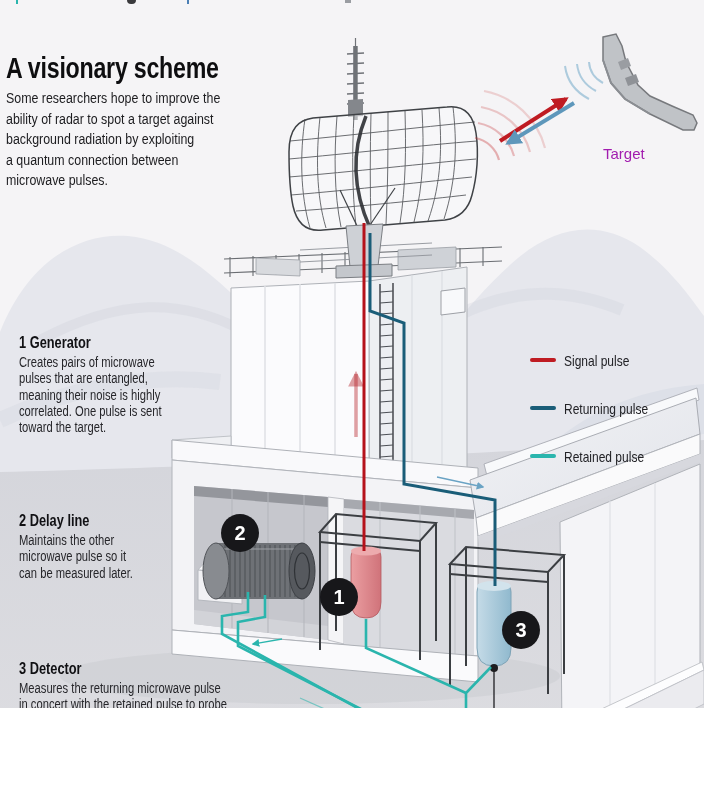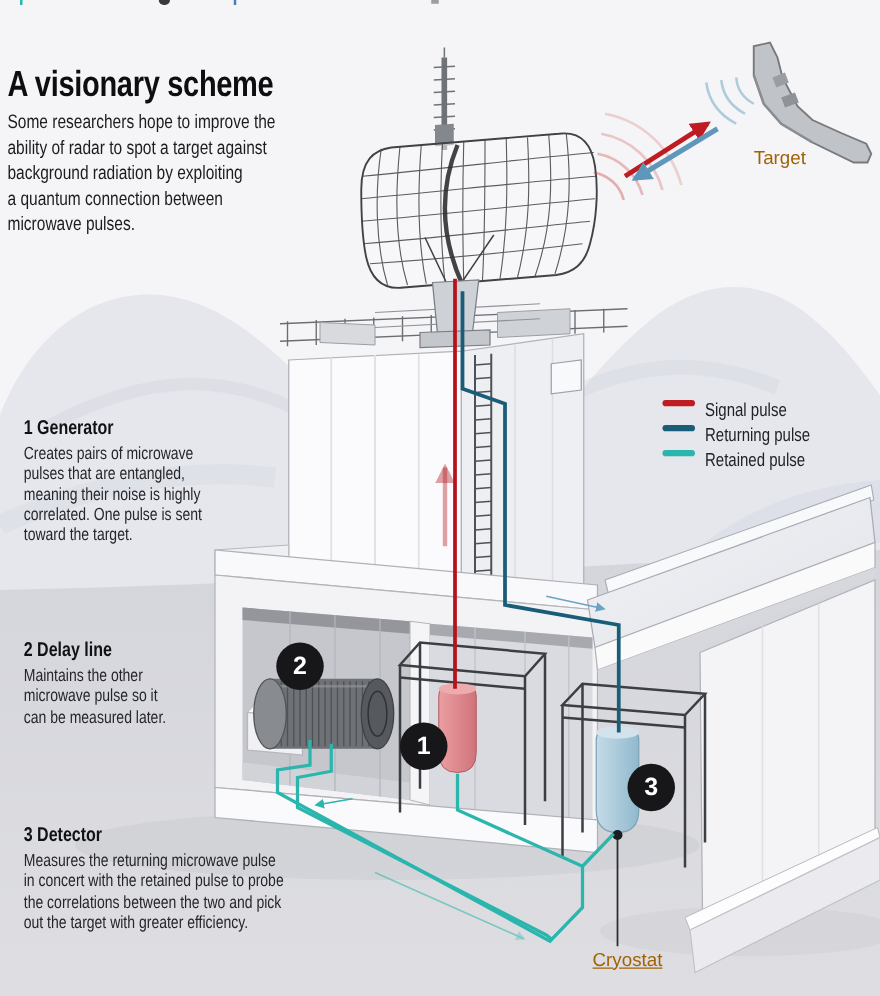--- a/index.html
+++ b/index.html
@@ -1,35 +1,35 @@
 <!DOCTYPE html>
 <html><head>
 <meta charset="utf-8">
 <style>
   html,body{margin:0;padding:0;background:#fff;}
-  .stage{position:relative;width:704px;height:797px;overflow:hidden;background:#f5f4f6;
+  .stage{position:relative;width:704px;height:708px;overflow:hidden;background:#f5f4f6;
          font-family:"Liberation Sans",sans-serif;color:#1a1a1c;}
   .stage svg{position:absolute;left:0;top:0;}
   .overlay{position:absolute;z-index:5;}
   .cond{transform:scaleX(.8);transform-origin:left top;}
   .title{left:6px;top:52px;font-size:29px;font-weight:bold;color:#0e0e10;letter-spacing:-.3px;white-space:nowrap;}
   .intro{left:6px;top:88px;width:320px;font-size:15.5px;line-height:20.5px;color:#1c1c1f;white-space:pre-line;}
   .callout{width:300px;}
   .callout h3{margin:0 0 2px 0;font-size:16px;font-weight:bold;color:#111114;white-space:nowrap;}
   .callout p{margin:0;font-size:14px;line-height:16.3px;color:#26262a;white-space:pre-line;}
   .co1{left:19px;top:334px;}
   .co2{left:19px;top:512px;}
   .co3{left:19px;top:660px;}
   .legend{left:530px;top:320px;}
-  .legend-row{display:flex;align-items:flex-start;margin-bottom:4px;height:16px;}
+  .legend-row{display:flex;align-items:center;margin-bottom:4px;height:16px;margin-top:32px;}
   .swatch{display:inline-block;width:26px;height:4.5px;border-radius:2.5px;margin-right:8px;flex:0 0 auto;}
   .legend-label{font-size:15px;color:#222226;white-space:nowrap;transform:scaleX(.8);transform-origin:left center;}
   .badge{position:absolute;width:38px;height:38px;border-radius:50%;background:#17171a;color:#fff;
          display:flex;align-items:center;justify-content:center;font-size:20px;font-weight:bold;z-index:6;}
-  .map-label{position:absolute;font-size:15px;color:#a16207;white-space:nowrap;z-index:6;}
+  .map-label{position:absolute;font-size:15px;color:#a21caf;white-space:nowrap;z-index:6;margin-top:27px;}
   .frag{position:absolute;top:0;z-index:7;}
 </style>
 </head>
 <body>
 
 <div class="stage">
 
   <div class="frag" style="left:16px;width:2px;height:4px;background:#2ab5ad;"></div>
   <div class="frag" style="left:127px;width:9px;height:4px;background:#3a3a3d;border-radius:0 0 4px 4px;"></div>
   <div class="frag" style="left:187px;width:2px;height:4px;background:#4a7fb5;"></div>

